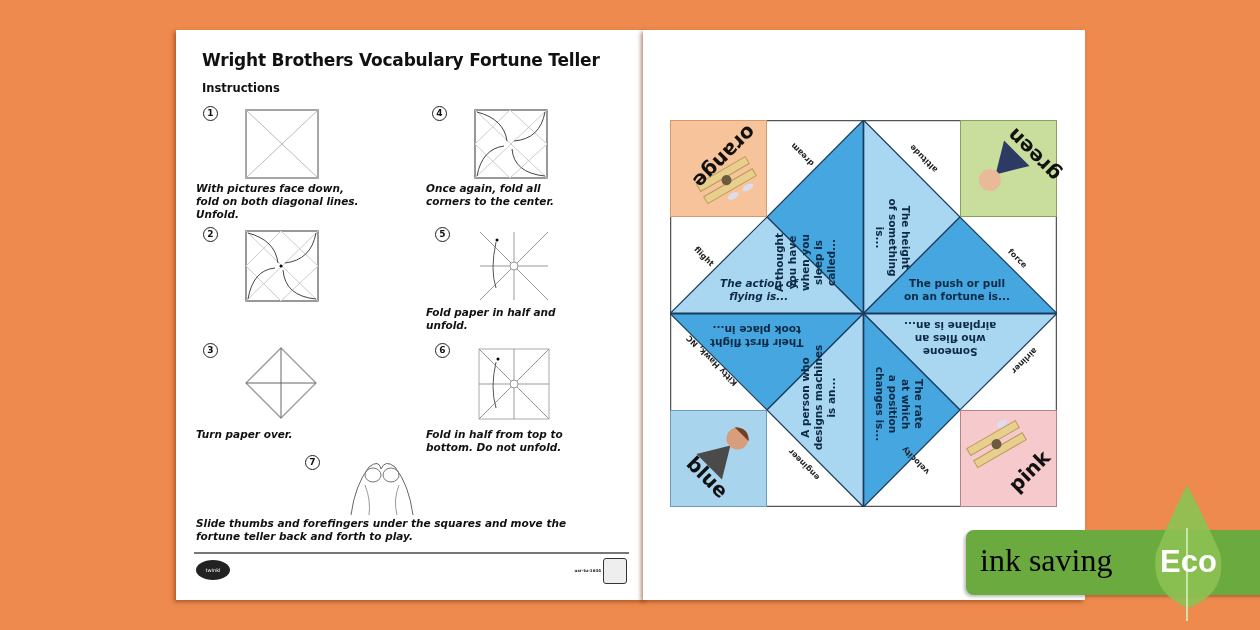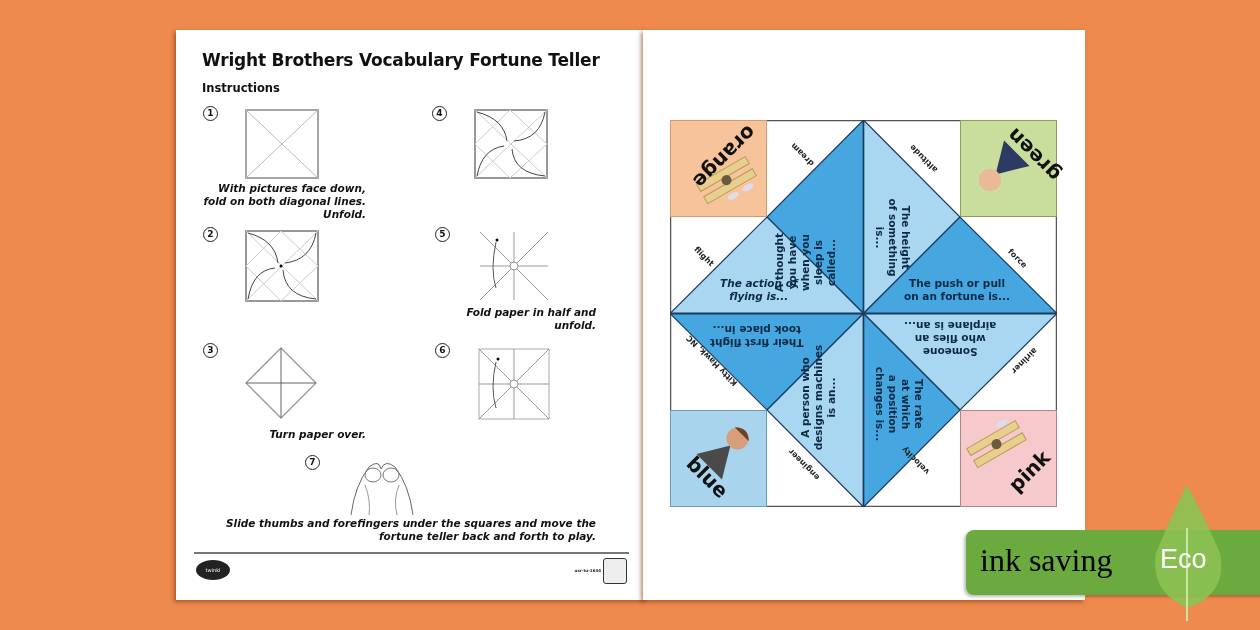--- a/index.html
+++ b/index.html
@@ -4,37 +4,37 @@
 <style>
   html, body { margin:0; padding:0; }
   body { width:1260px; height:630px; background:#EE8A4E; position:relative; overflow:hidden; font-family:"DejaVu Sans", sans-serif; }
   .page { position:absolute; background:#fff; box-shadow: -2px 2px 4px rgba(120,50,10,0.55); }
   #left-page { left:176px; top:30px; width:440px; height:570px;padding-left:31px; }
   #right-page { left:643px; top:30px; width:442px; height:570px; }
   .title { position:absolute; left:26px; top:20px; font-size:17px; font-weight:bold; color:#111; letter-spacing:-0.2px; }
   .subtitle { position:absolute; left:26px; top:51px; font-size:11.5px; font-weight:bold; color:#111; }
   .step-num { position:absolute; width:13px; height:13px; border:1.5px solid #222; border-radius:50%; font-size:9px; font-weight:bold; text-align:center; line-height:13px; color:#111; }
   .step-fig { position:absolute; }
-  .step-cap { position:absolute; font-size:10.5px; font-weight:bold; text-align:right; color:#111; line-height:13px; font-style:italic; }
+  .step-cap { position:absolute; font-size:10.5px; font-weight:bold; text-align:left; color:#111; line-height:13px; font-style:italic; }
   .footer-line { position:absolute; left:18px; right:18px; top:522px; height:2px; background:#777; }
   .logo-blob { position:absolute; left:20px; top:530px; width:34px; height:20px; background:#222; border-radius:50%; color:#fff; font-size:5px; text-align:center; line-height:20px; }
   .foot-code { position:absolute; right:46px; top:538px; font-size:4px; font-weight:bold; color:#222; }
   .foot-badge { position:absolute; right:20px; top:528px; width:22px; height:24px; border:1.5px solid #333; border-radius:3px; background:#eee; }
 
   #teller { position:absolute; left:27px; top:90px; width:387px; height:387px; }
   .cell { position:absolute; box-sizing:border-box; }
   .corner { width:97px; height:97px; border:1.5px solid #666; display:flex; align-items:center; justify-content:center; }
   .corner-label { font-size:20px; font-weight:bold; color:#111; position:absolute; }
   .word { position:absolute; font-size:8px; font-weight:bold; color:#222; white-space:nowrap; }
   .tri-text { position:absolute; font-size:10.5px; font-weight:bold; color:#0d2a45; text-align:center; line-height:13px; white-space:nowrap; }
 
   #eco-badge { position:absolute; left:966px; top:530px; width:300px; height:65px; background:#6BAA3E; border-radius:8px 0 0 8px; box-shadow:-2px 2px 3px rgba(0,0,0,0.25); }
   #eco-text { position:absolute; left:14px; top:12px; font-size:32px; color:#000000; font-family:Liberation Serif, serif; }
   #eco-leaf { position:absolute; left:1150px; top:483px; }
-  #eco-label { position:absolute; left:1160px; top:544px; font-size:27px; font-weight:normal; color:#fff; font-family:"Liberation Sans", sans-serif; }
+  #eco-label { position:absolute; left:1160px; top:544px; font-size:31px; font-weight:bold; color:#fff; font-family:"Liberation Sans", sans-serif; }
 </style>
 </head>
 <body>
 
 <div class="page" id="left-page">
   <div class="title">Wright Brothers Vocabulary Fortune Teller</div>
   <div class="subtitle">Instructions</div>
 
   <div class="step-num" style="left:27px;top:76px;">1</div>
   <svg class="step-fig" style="left:69px;top:79px;" width="74" height="70">
@@ -75,20 +75,24 @@
   <svg class="step-fig" style="left:298px;top:79px;" width="74" height="70">
     <rect x="1" y="1" width="72" height="68" fill="none" stroke="#777" stroke-width="1.5"></rect>
     <line x1="1" y1="1" x2="73" y2="69" stroke="#ccc"></line>
       <line x1="73" y1="1" x2="1" y2="69" stroke="#ccc"></line>
     <path d="M1 35 L36 1 L73 35 L36 69 Z" fill="none" stroke="#ccc"></path>
     <path d="M3 3 Q30 10 33 32" fill="none" stroke="#444"></path>
       <path d="M71 3 Q66 30 40 32" fill="none" stroke="#444"></path>
     <path d="M3 67 Q8 40 30 37" fill="none" stroke="#444"></path>
       <path d="M71 67 Q40 64 38 40" fill="none" stroke="#444"></path>
   </svg>
+  <div class="step-cap" style="left:250px;top:152px;width:170px;">
+    <div>Once again, fold all</div>
+      <div>corners to the center.</div>
+  </div>
 
   <div class="step-num" style="left:259px;top:197px;">5</div>
   <svg class="step-fig" style="left:302px;top:200px;" width="72" height="72">
     <line x1="2" y1="2" x2="70" y2="70" stroke="#999"></line>
       <line x1="70" y1="2" x2="2" y2="70" stroke="#999"></line>
     <line x1="36" y1="2" x2="36" y2="70" stroke="#999"></line>
       <line x1="2" y1="36" x2="70" y2="36" stroke="#999"></line>
     <circle cx="36" cy="36" r="4" fill="#fff" stroke="#999"></circle>
     <path d="M18 12 Q12 40 18 58" fill="none" stroke="#555"></path>
     <circle cx="19" cy="10" r="1.5" fill="#000"></circle>
@@ -102,20 +106,24 @@
   <svg class="step-fig" style="left:302px;top:318px;" width="72" height="72">
     <rect x="1" y="1" width="70" height="70" fill="none" stroke="#aaa"></rect>
     <line x1="1" y1="1" x2="71" y2="71" stroke="#999"></line>
       <line x1="71" y1="1" x2="1" y2="71" stroke="#999"></line>
     <line x1="36" y1="1" x2="36" y2="71" stroke="#999"></line>
       <line x1="1" y1="36" x2="71" y2="36" stroke="#999"></line>
     <circle cx="36" cy="36" r="4" fill="#fff" stroke="#999"></circle>
     <path d="M18 14 Q12 40 18 60" fill="none" stroke="#555"></path>
     <circle cx="20" cy="11" r="1.5" fill="#000"></circle>
   </svg>
+  <div class="step-cap" style="left:250px;top:398px;width:170px;">
+    <div>Fold in half from top to</div>
+      <div>bottom. Do not unfold.</div>
+  </div>
 
   <div class="step-num" style="left:129px;top:425px;">7</div>
   <svg class="step-fig" style="left:165px;top:425px;" width="80" height="62">
     <path d="M10 60 Q14 30 28 12 Q38 4 40 14 Q44 4 54 12 Q68 30 72 60" fill="none" stroke="#666"></path>
     <ellipse cx="32" cy="20" rx="8" ry="7" fill="none" stroke="#777"></ellipse>
     <ellipse cx="50" cy="20" rx="8" ry="7" fill="none" stroke="#777"></ellipse>
     <path d="M24 30 Q30 45 28 60" fill="none" stroke="#999"></path>
       <path d="M58 30 Q52 45 56 60" fill="none" stroke="#999"></path>
   </svg>
   <div class="step-cap" style="left:20px;top:487px;width:400px;">

